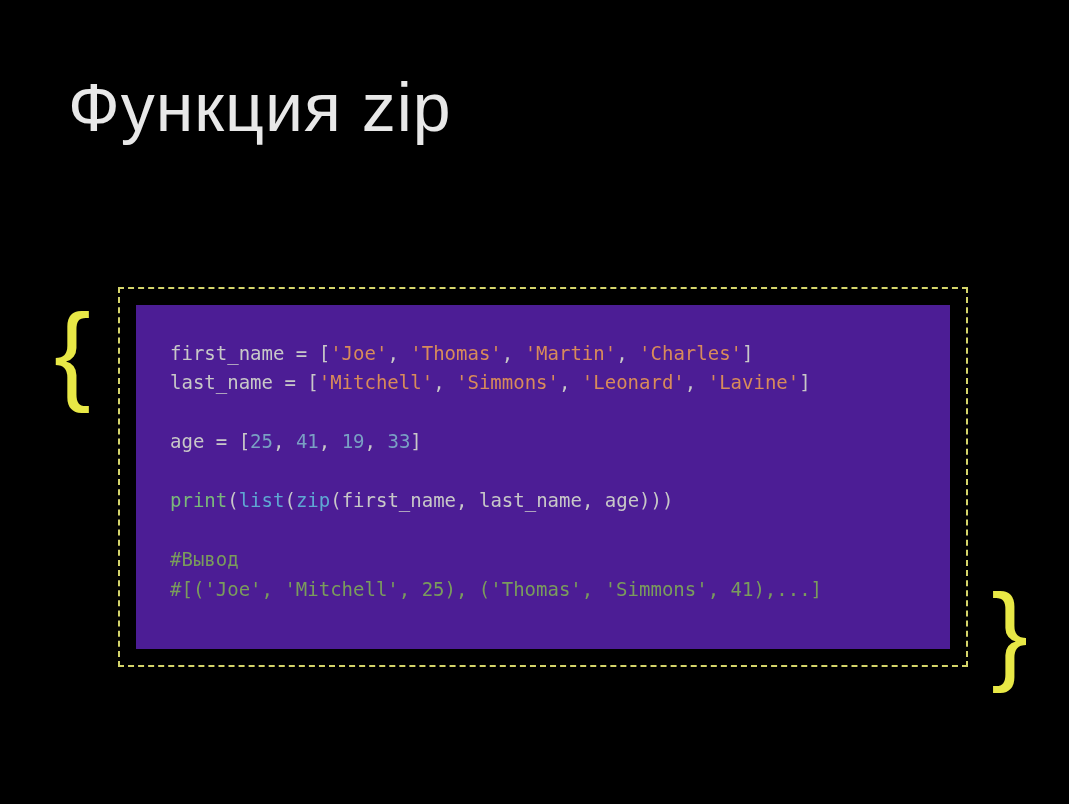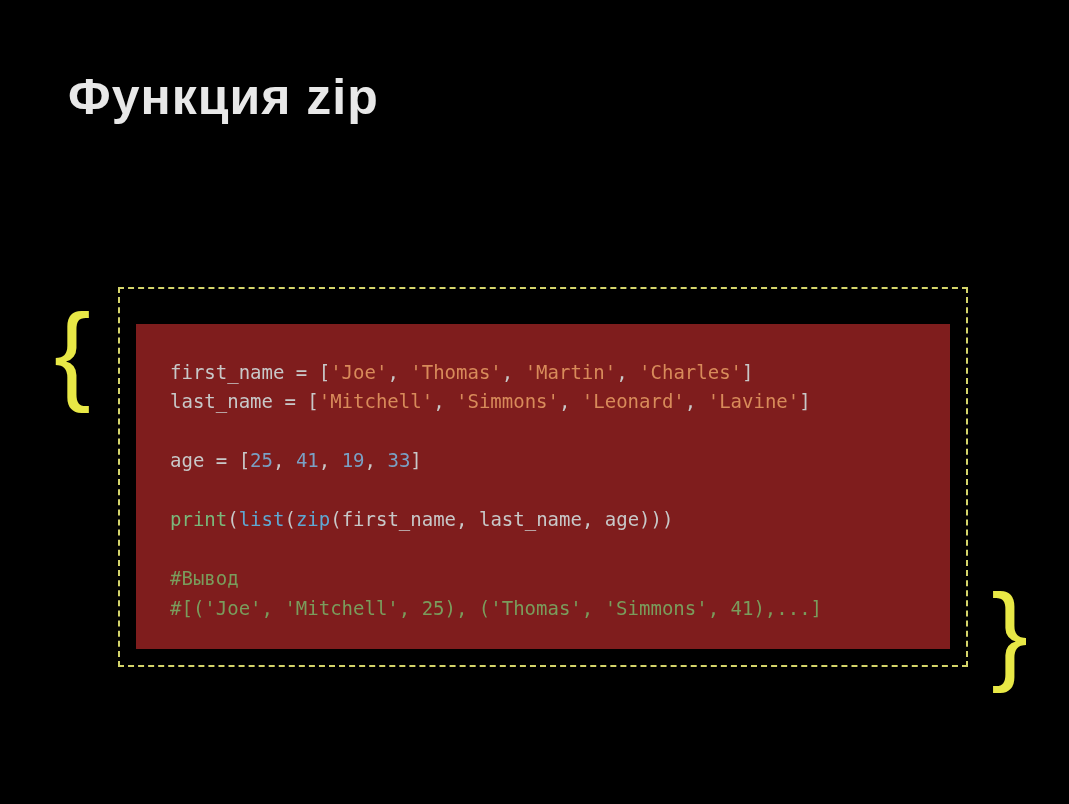--- a/index.html
+++ b/index.html
@@ -10,22 +10,22 @@
     body {
       width: 1069px;
       height: 804px;
       background: #000000;
       font-family: sans-serif;
       position: relative;
       overflow: hidden;
     }
     .slide-title {
       color: #e8e8e8;
-      font-size: 50px;
-      font-weight: 700;
+      font-size: 68px;
+      font-weight: 400;
       letter-spacing: 1px;
       position: absolute;
       top: 68px;
       left: 68px;
     }
     .code-container {
       position: absolute;
       top: 287px;
       left: 118px;
       width: 850px;
@@ -55,28 +55,27 @@
       font-weight: 300;
       font-family: 'Segoe UI', sans-serif;
       line-height: 1;
     }
     .code-block {
       position: absolute;
       top: 18px;
       left: 18px;
       right: 18px;
       bottom: 18px;
-      background: #7f1d1d;
+      background: #4c1d95;
       padding: 34px 34px;
       font-family: 'Menlo', 'Consolas', monospace;
       font-size: 19px;
       line-height: 1.55;
       color: #cccccc;
       white-space: pre;
-      margin-top: 19px;
     }
     .tok-var { color: #c8c8c8; }
     .tok-op { color: #c8c8c8; }
     .tok-str { color: #d88b5a; }
     .tok-num { color: #7aa0c4; }
     .tok-bracket { color: #c8c8c8; }
     .tok-paren { color: #c8c8c8; }
     .tok-builtin { color: #7ab87a; }
     .tok-func { color: #5fa8d3; }
     .tok-comment { color: #7a9c5c; }

